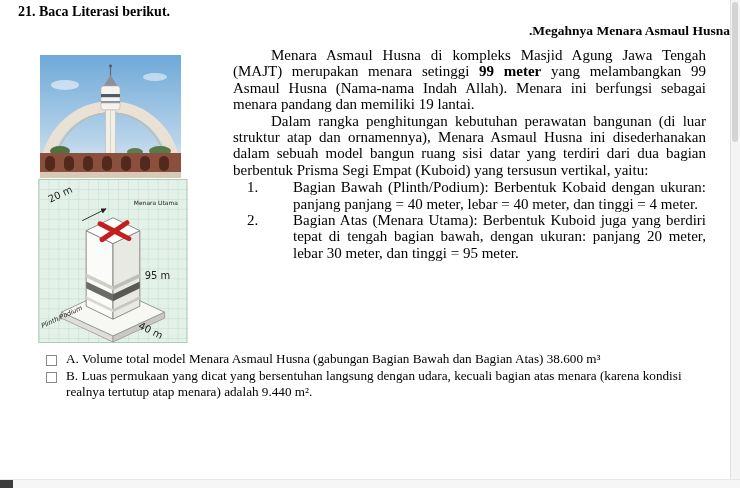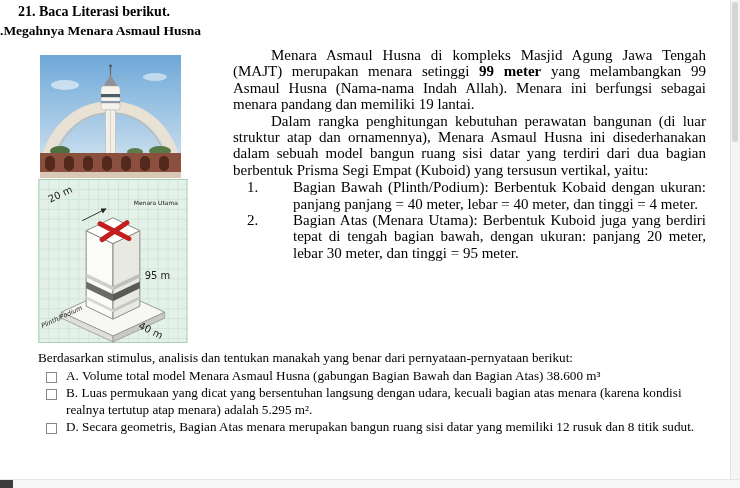--- a/index.html
+++ b/index.html
@@ -2,21 +2,21 @@
 <html><head>
 <meta charset="utf-8">
 <style>
   html,body { margin:0; padding:0; }
   body {
     width:740px; height:488px; position:relative; overflow:hidden;
     background:#ffffff; color:#000;
     font-family:"Liberation Serif", serif;
   }
   .q-heading { position:absolute; left:18px; top:4px; font-weight:bold; font-size:14px; }
-  .title { position:absolute; left:0; top:23px; width:730px; text-align:left; font-weight:bold; font-size:13.5px; }
+  .title { position:absolute; left:0; top:23px; width:730px; text-align:right; font-weight:bold; font-size:13.5px; }
 
   .photo   { position:absolute; left:40px; top:55px; width:141px; height:123px; }
   .diagram { position:absolute; left:38px; top:179px; width:150px; height:164px; }
 
   .text-col { position:absolute; left:233px; top:47px; width:473px; font-size:15px; line-height:16.4px; text-align:justify; }
   .text-col p { margin:0; text-indent:38px; }
   .olist { padding-left:14px; margin-top:1px; }
   .oitem { display:flex; }
   .oitem .num { flex:0 0 22px; }
   .oitem .otext { flex:1; text-align:justify;margin-left:24px; }
@@ -139,33 +139,28 @@
         <span class="otext">Bagian Bawah (Plinth/Podium): Berbentuk Kobaid dengan ukuran: panjang panjang = 40 meter, lebar = 40 meter, dan tinggi = 4 meter.</span>
       </div>
       <div class="oitem">
         <span class="num">2.</span>
         <span class="otext">Bagian Atas (Menara Utama): Berbentuk Kuboid juga yang berdiri tepat di tengah bagian bawah, dengan ukuran: panjang 20 meter, lebar 30 meter, dan tinggi = 95 meter.</span>
       </div>
     </div>
   </div>
 
   <div class="bottom">
-    <div class="prompt">Berdasarkan stimulus, analisis dan tentukan manakah yang benar dari pernyataan-pernyataan berikut:</div>
 
     <div class="opt">
       <span class="cb"></span>
       <span class="opt-text">A. Volume total model Menara Asmaul Husna (gabungan Bagian Bawah dan Bagian Atas) 38.600 m³</span>
     </div>
     <div class="opt">
       <span class="cb"></span>
-      <span class="opt-text">B. Luas permukaan yang dicat yang bersentuhan langsung dengan udara, kecuali bagian atas menara (karena kondisi realnya tertutup atap menara) adalah 5.295 m².</span>
-    </div>
-    <div class="opt">
-      <span class="cb"></span>
-      <span class="opt-text">D. Secara geometris, Bagian Atas menara merupakan bangun ruang sisi datar yang memiliki 12 rusuk dan 8 titik sudut.</span>
+      <span class="opt-text">B. Luas permukaan yang dicat yang bersentuhan langsung dengan udara, kecuali bagian atas menara (karena kondisi realnya tertutup atap menara) adalah 9.440 m².</span>
     </div>
   </div>
 
   <div class="vscroll">
     <div class="vthumb"></div>
   </div>
   <div class="hscroll">
     <div class="hsquare"></div>
   </div>
 

